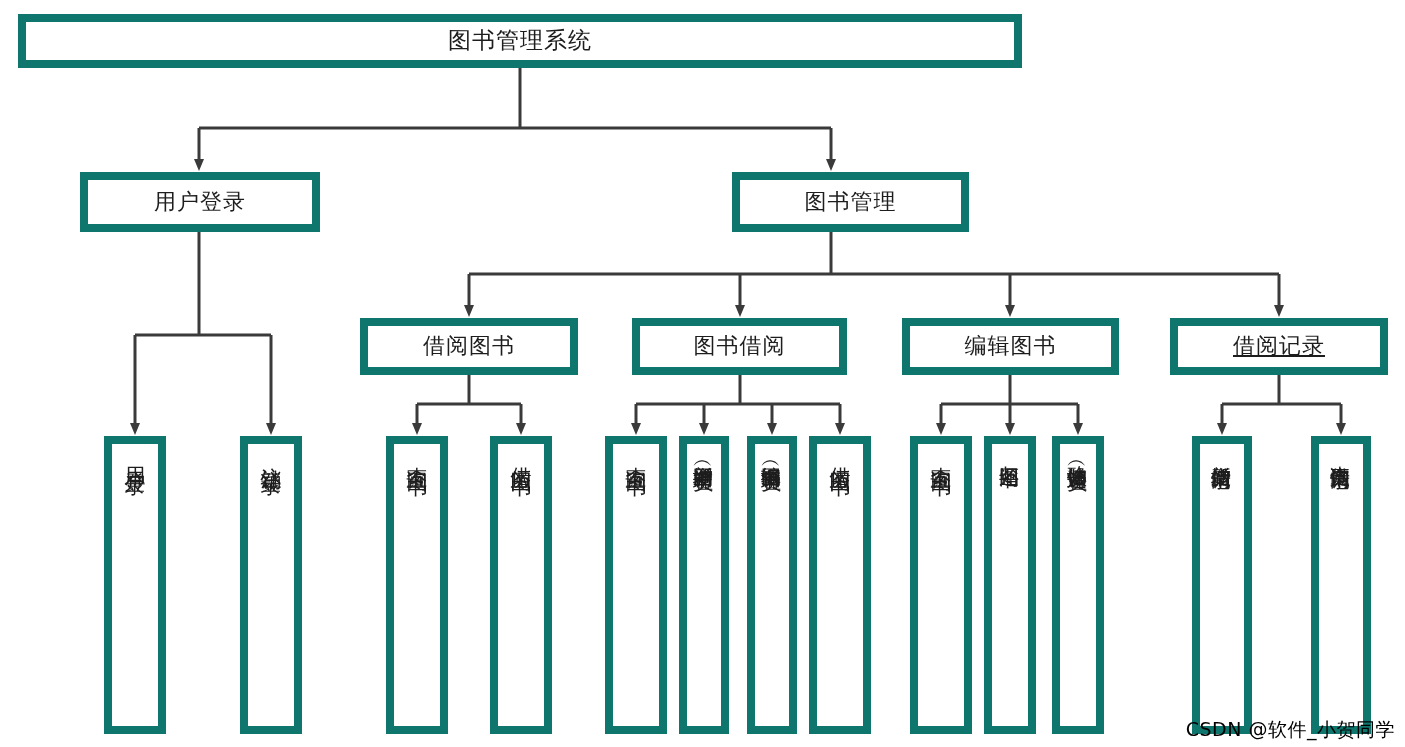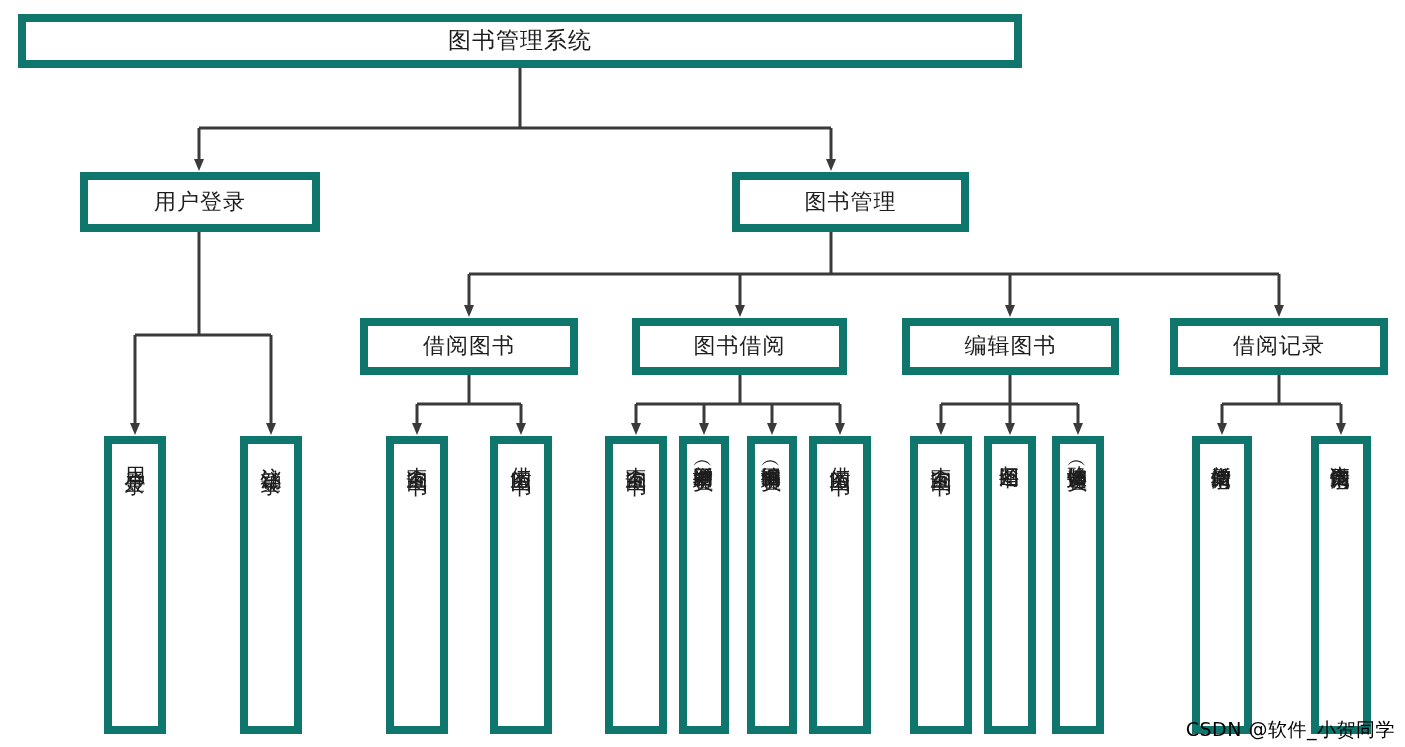--- a/index.html
+++ b/index.html
@@ -140,21 +140,21 @@
 
   <div class="node horiz" style="left:360px;top:318px;width:218px;height:57px;">
     <span>借阅图书</span>
   </div>
   <div class="node horiz" style="left:632px;top:318px;width:215px;height:57px;">
     <span>图书借阅</span>
   </div>
   <div class="node horiz" style="left:902px;top:318px;width:217px;height:57px;">
     <span>编辑图书</span>
   </div>
-  <div class="node horiz" style="left:1170px;top:318px;width:218px;height:57px;">
+  <div class="node horiz" style="left:1170px;top:318px;width:218px;height:57px;text-decoration:underline;">
     <span>借阅记录</span>
   </div>
 
   <div class="node vert" style="left:104px;top:436px;width:62px;height:298px;">
     <span class="vtext">用户登录</span>
   </div>
   <div class="node vert" style="left:240px;top:436px;width:62px;height:298px;">
     <span class="vtext">注销登录</span>
   </div>
 

